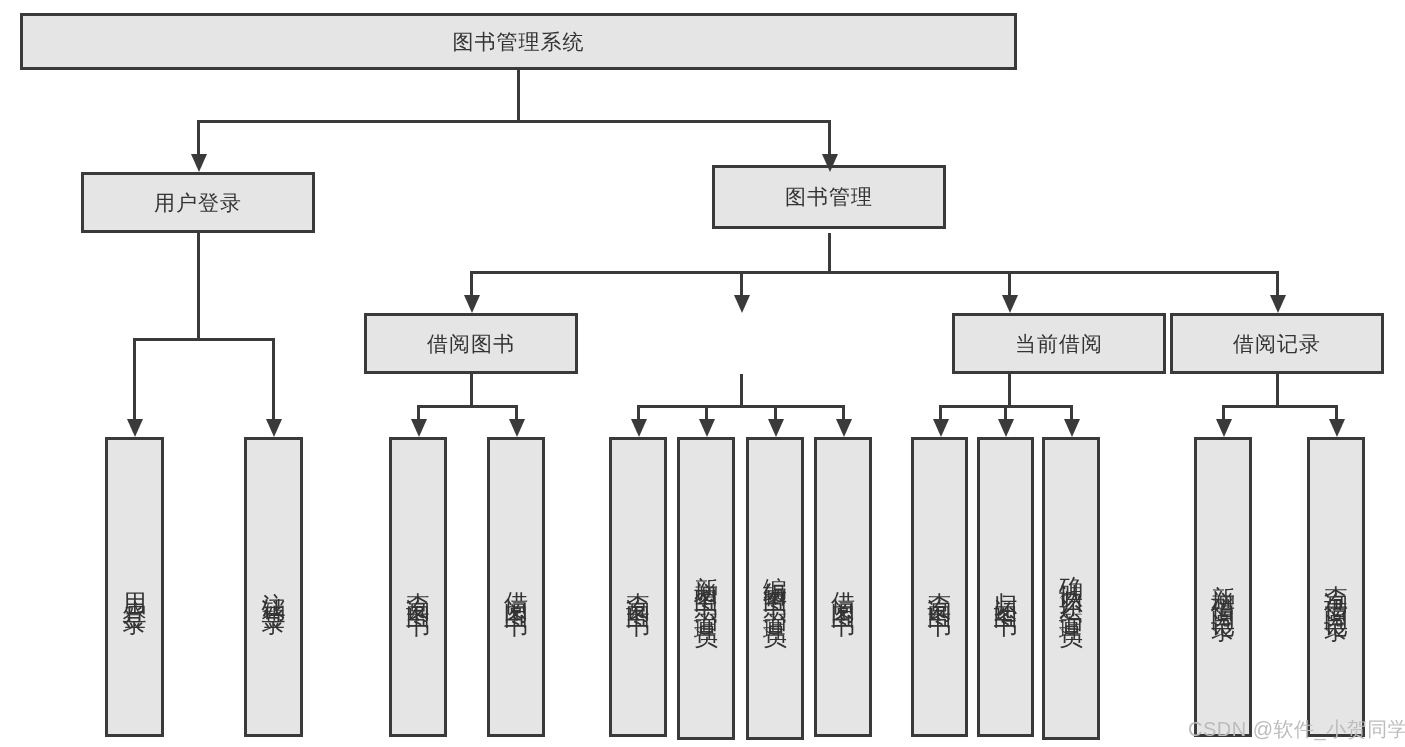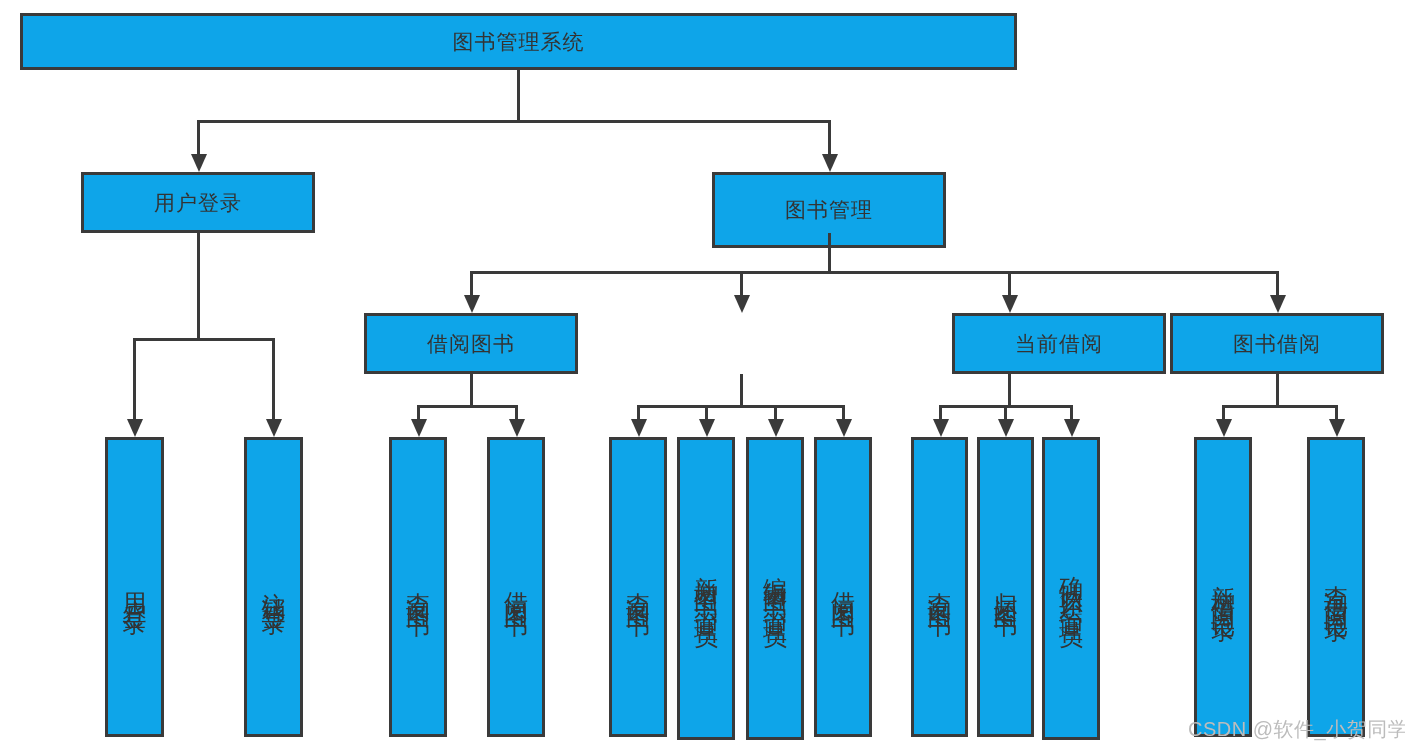--- a/index.html
+++ b/index.html
@@ -1,21 +1,21 @@
 <!DOCTYPE html>
 <html><head>
 <meta charset="utf-8">
 <style>
   html,body{margin:0;padding:0;background:#ffffff;}
   #canvas{
     position:relative;width:1405px;height:747px;background:#ffffff;overflow:hidden;
     font-family:"Liberation Sans","DejaVu Sans",sans-serif;color:#333333;
   }
   .box{
-    position:absolute;background:#0ea5e9;border:3px solid #3a3a3a;box-sizing:border-box;
+    position:absolute;background:#e5e5e5;border:3px solid #3a3a3a;box-sizing:border-box;
     display:flex;align-items:center;justify-content:center;
   }
   .hlabel{
     font-size:21px;letter-spacing:1px;color:#333333;white-space:nowrap;
   }
   .vlabel{
     writing-mode:vertical-rl;text-orientation:mixed;
     font-size:24px;letter-spacing:7px;color:#333333;line-height:1;
   }
   .vline{position:absolute;width:3px;background:#3a3a3a;}
@@ -36,32 +36,32 @@
 
 <div id="canvas">
 
   <div class="box" style="left:20px;top:13px;width:997px;height:57px">
     <span class="hlabel">图书管理系统</span>
   </div>
 
   <div class="box" style="left:81px;top:172px;width:234px;height:61px">
     <span class="hlabel">用户登录</span>
   </div>
-  <div class="box" style="left:712px;top:172px;width:234px;height:76px">
+  <div class="box" style="left:712px;top:165px;width:234px;height:64px">
     <span class="hlabel">图书管理</span>
   </div>
 
   <div class="box" style="left:364px;top:313px;width:214px;height:61px">
     <span class="hlabel">借阅图书</span>
   </div>
   <div class="box" style="left:952px;top:313px;width:214px;height:61px">
     <span class="hlabel">当前借阅</span>
   </div>
   <div class="box" style="left:1170px;top:313px;width:214px;height:61px">
-    <span class="hlabel">图书借阅</span>
+    <span class="hlabel">借阅记录</span>
   </div>
 
   <div class="box" style="left:105px;top:437px;width:59px;height:300px">
     <span class="vlabel">用户登录</span>
   </div>
   <div class="box" style="left:244px;top:437px;width:59px;height:300px">
     <span class="vlabel">注销登录</span>
   </div>
 
   <div class="box" style="left:389px;top:437px;width:58px;height:300px">

